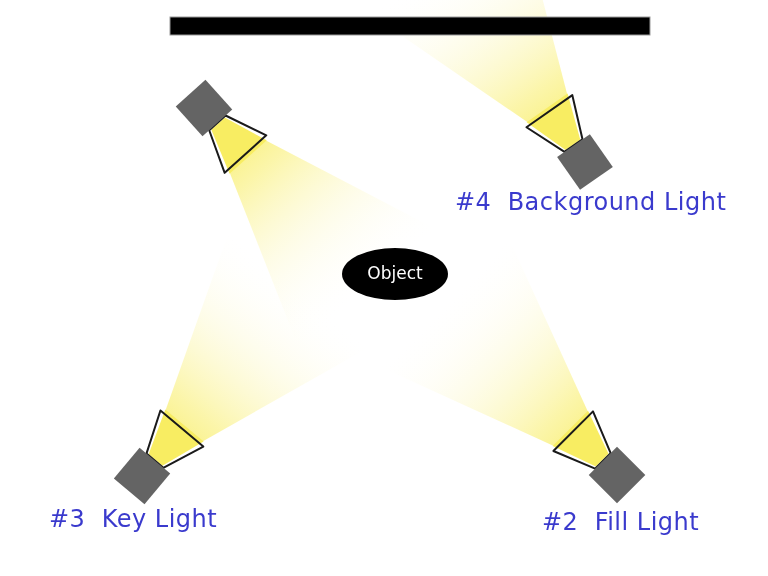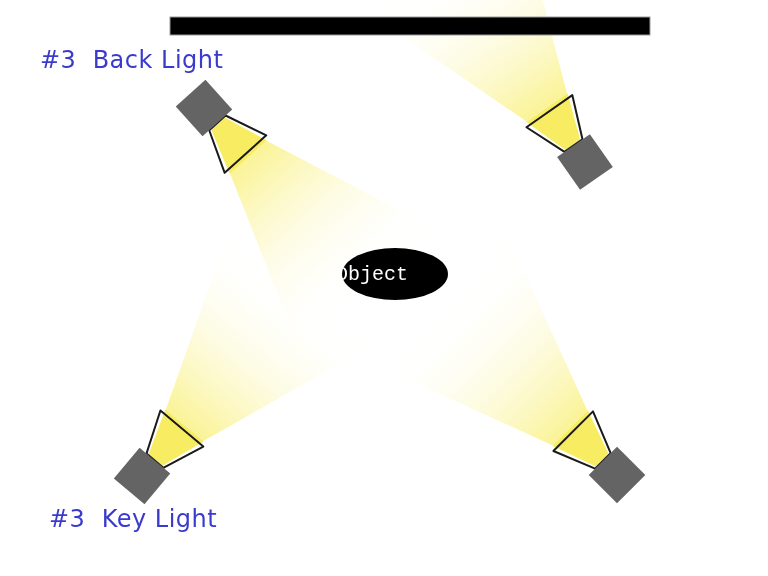--- a/index.html
+++ b/index.html
@@ -43,27 +43,26 @@
   
   .label {
     position: absolute;
     white-space: pre;
     font-size: 24px;
     line-height: 1.15;
     color: var(--label_blue, #3A3ACD);
     letter-spacing: 0.5px;
   }
   .object-label {
-    left: 372px;
+    left: 395px;
     top: 274px;
     transform: translate(-50%, -50%);
-    font-size: 20px;
+    font-size: 17px;
     color: var(--object_text, #ffffff);
     letter-spacing: 0;
-    font-family: Liberation Mono, monospace;
   }
 </style>
 </head>
 <body>
 
 <div class="stage">
 
   <svg width="768" height="576" viewBox="0 0 768 576">
     <defs>
       <linearGradient id="beamGrad" x1="-10" y1="0" x2="215" y2="0" gradientUnits="userSpaceOnUse">
@@ -99,16 +98,17 @@
       <use href="#fixture-shape" transform="translate(566.6,135.8) rotate(-125)"></use>
     </g>
 
     <ellipse class="obj-ellipse" cx="395" cy="274" rx="53" ry="26"></ellipse>
   </svg>
 
   <div class="label object-label">Object</div>
 
   <div class="label" style="left:49px; top:506px">#3  Key Light</div>
 
+  <div class="label" style="left:542px; top:509px">#2  Fill Light</div>
 
-  <div class="label" style="left:40px; top:47px">#3  Back Light</div>
 
+  <div class="label" style="left:455px; top:189px">#4  Background Light</div>
 </div>
 
 </body></html>

